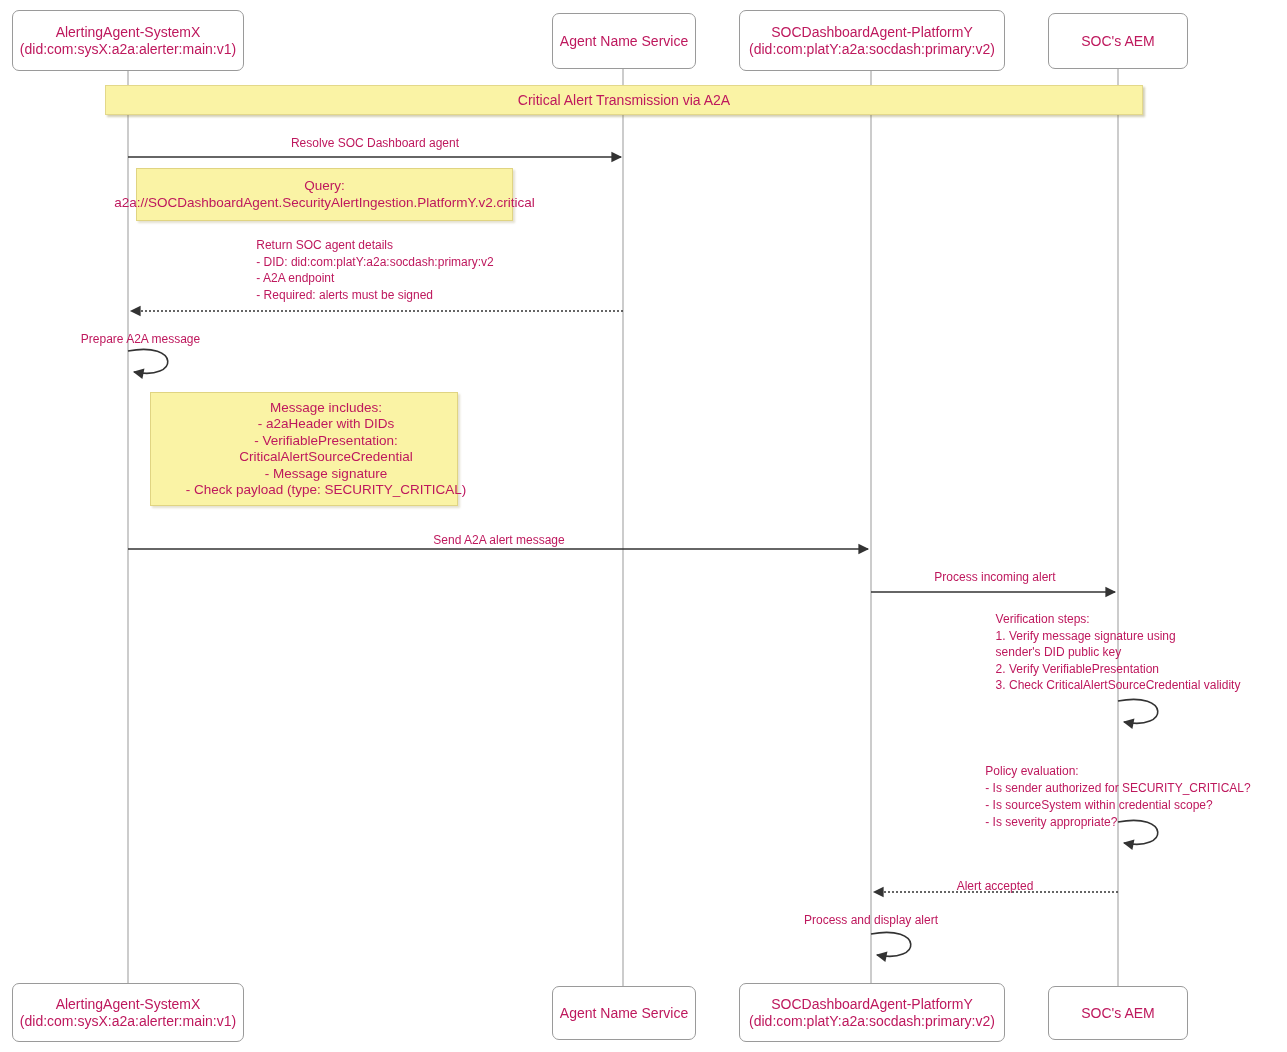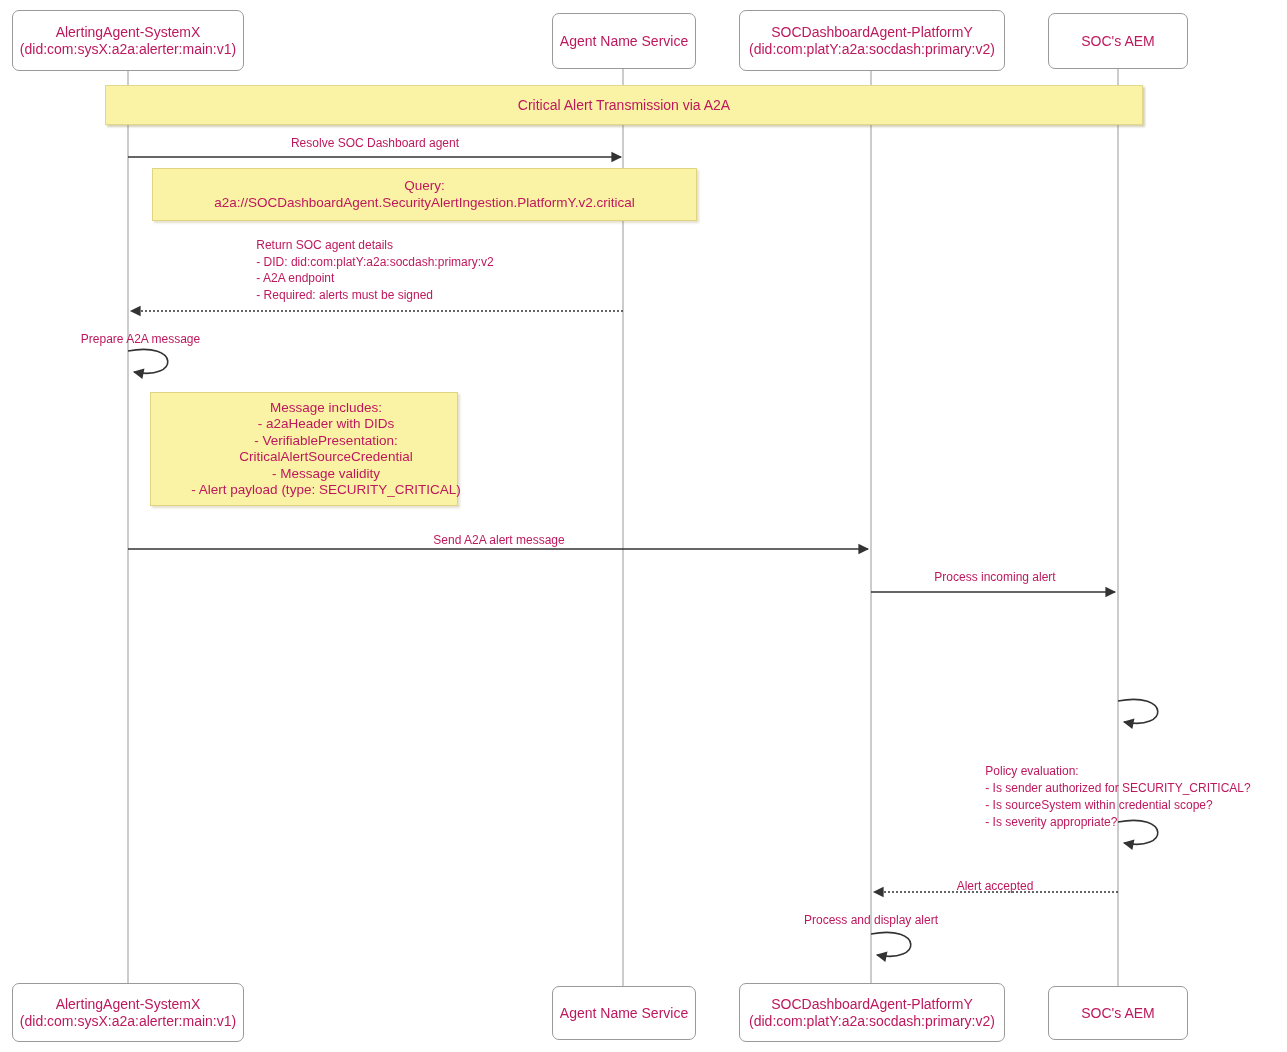--- a/index.html
+++ b/index.html
@@ -67,53 +67,60 @@
     <div>Agent Name Service</div>
   </div>
   <div class="actor" style="left:739px;top:10px;width:266px;height:61px;">
     <div>SOCDashboardAgent-PlatformY</div>
     <div>(did:com:platY:a2a:socdash:primary:v2)</div>
   </div>
   <div class="actor" style="left:1048px;top:13px;width:140px;height:56px;">
     <div>SOC's AEM</div>
   </div>
 
-  <div class="banner" style="left:105px;top:85px;width:1038px;height:40px;">
+  <div class="banner" style="left:105px;top:85px;width:1038px;height:30px;">
     <span>Critical Alert Transmission via A2A</span>
   </div>
 
   <div class="msg" style="left:375px;top:135px;">Resolve SOC Dashboard agent</div>
 
-  <div class="note" style="left:152px;top:168px;width:545px;height:53px;text-align:right;">
+  <div class="note" style="left:136px;top:168px;width:377px;height:53px;text-align:right;">
     <div>Query:</div>
     <div>a2a://SOCDashboardAgent.SecurityAlertIngestion.PlatformY.v2.critical</div>
   </div>
 
   <div class="msg" style="left:375px;top:237px;">
     <div>Return SOC agent details</div>
     <div>- DID: did:com:platY:a2a:socdash:primary:v2</div>
     <div>- A2A endpoint</div>
     <div>- Required: alerts must be signed</div>
   </div>
 
   <div class="msg" style="left:130px;top:331px;padding-left:21px;">Prepare A2A message</div>
 
   <div class="note" style="left:150px;top:392px;width:308px;height:114px;padding-left:44px;">
     <div>Message includes:</div>
     <div>- a2aHeader with DIDs</div>
     <div>- VerifiablePresentation:</div>
     <div>CriticalAlertSourceCredential</div>
-    <div>- Message validity</div>
-    <div>- Alert payload (type: SECURITY_CRITICAL)</div>
+    <div>- Message signature</div>
+    <div>- Check payload (type: SECURITY_CRITICAL)</div>
   </div>
 
   <div class="msg" style="left:499px;top:532px;">Send A2A alert message</div>
 
   <div class="msg" style="left:995px;top:569px;">Process incoming alert</div>
 
+  <div class="msg" style="left:1118px;top:611px;">
+    <div>Verification steps:</div>
+    <div>1. Verify message signature using</div>
+    <div>sender's DID public key</div>
+    <div>2. Verify VerifiablePresentation</div>
+    <div>3. Check CriticalAlertSourceCredential validity</div>
+  </div>
 
   <div class="msg lh17" style="left:1118px;top:751px;">
     <div>Policy evaluation:</div>
     <div>- Is sender authorized for SECURITY_CRITICAL?</div>
     <div>- Is sourceSystem within credential scope?</div>
     <div>- Is severity appropriate?</div>
   </div>
 
   <div class="msg" style="left:995px;top:870px;margin-top:8px;">Alert accepted</div>
 

